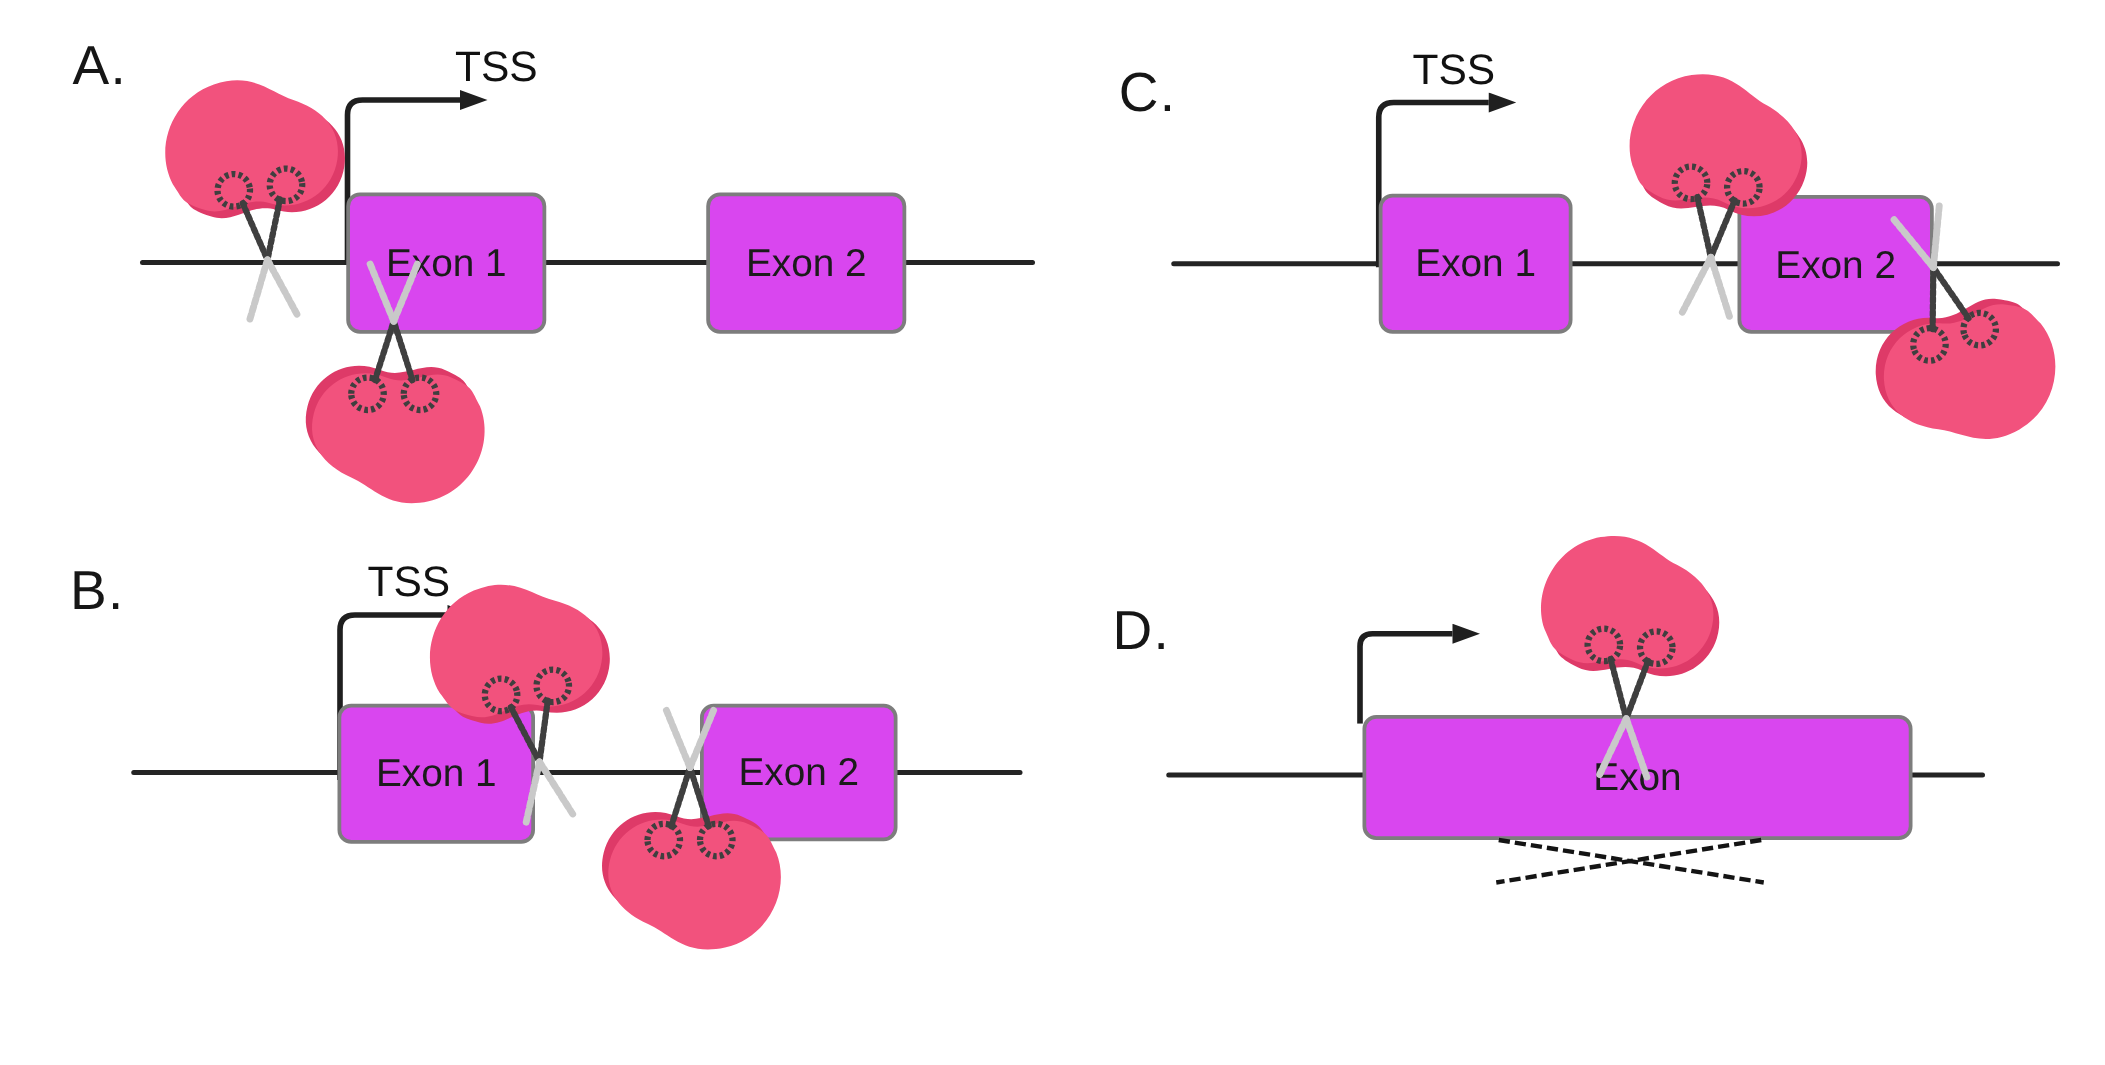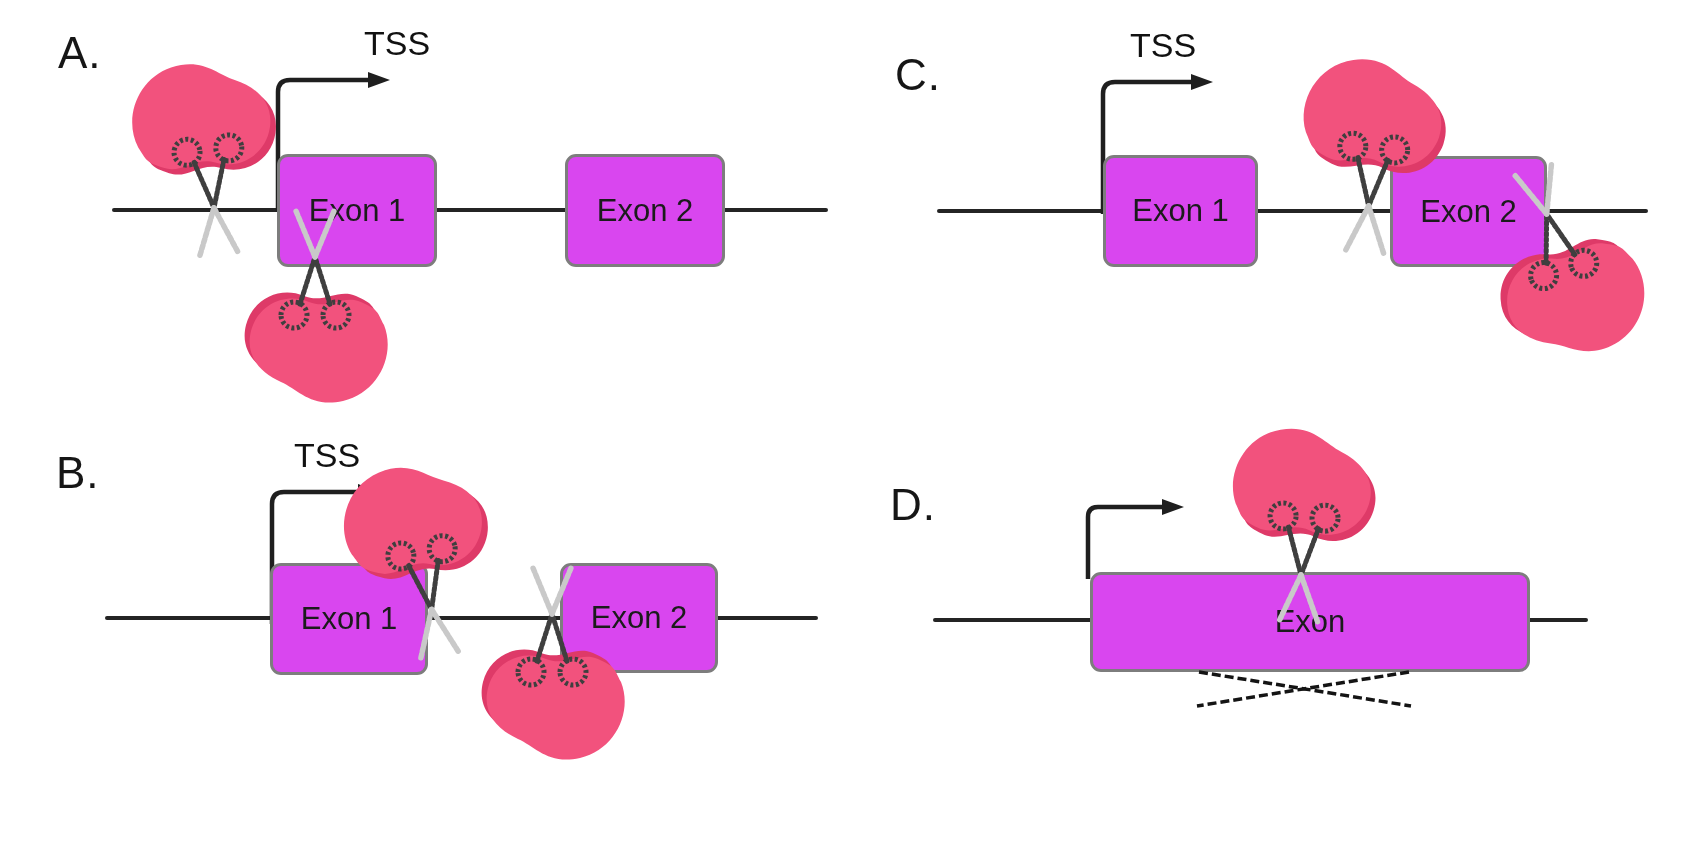--- a/index.html
+++ b/index.html
@@ -14,21 +14,21 @@
     position:absolute;height:4px;background:#242424;border-radius:2px;
   }
   .exon{
     position:absolute;box-sizing:border-box;background:#d946ef;
     border:3px solid #7d7d7d;border-radius:11px;
     display:flex;align-items:center;justify-content:center;
     font-size:31px;color:#1b1b1b;
   }
   .tss-text{
     position:absolute;width:110px;text-align:center;
-    font-size:34px;color:#111111;
+    font-size:34px;color:#111111;margin-top:11px;
   }
   .arrow{position:absolute;}
   .arrow path{fill:none;stroke:#1f1f1f;stroke-width:4.5px;}
   .arrow polygon{fill:#1f1f1f;stroke:none;}
   .cas9{position:absolute;}
   .blob-sh{fill:#de3a68;}
   .blob{fill:#f2527d;}
   .sciss circle{fill:none;stroke:#3f3f3f;stroke-width:5px;stroke-dasharray:3 2.5;}
   .sciss .dk{stroke:#3f3f3f;stroke-width:5px;stroke-dasharray:3 2.5;stroke-linecap:round;}
   .sciss .lt{stroke:#c9c9c9;stroke-width:5.5px;stroke-dasharray:4 2.5;stroke-linecap:round;}

